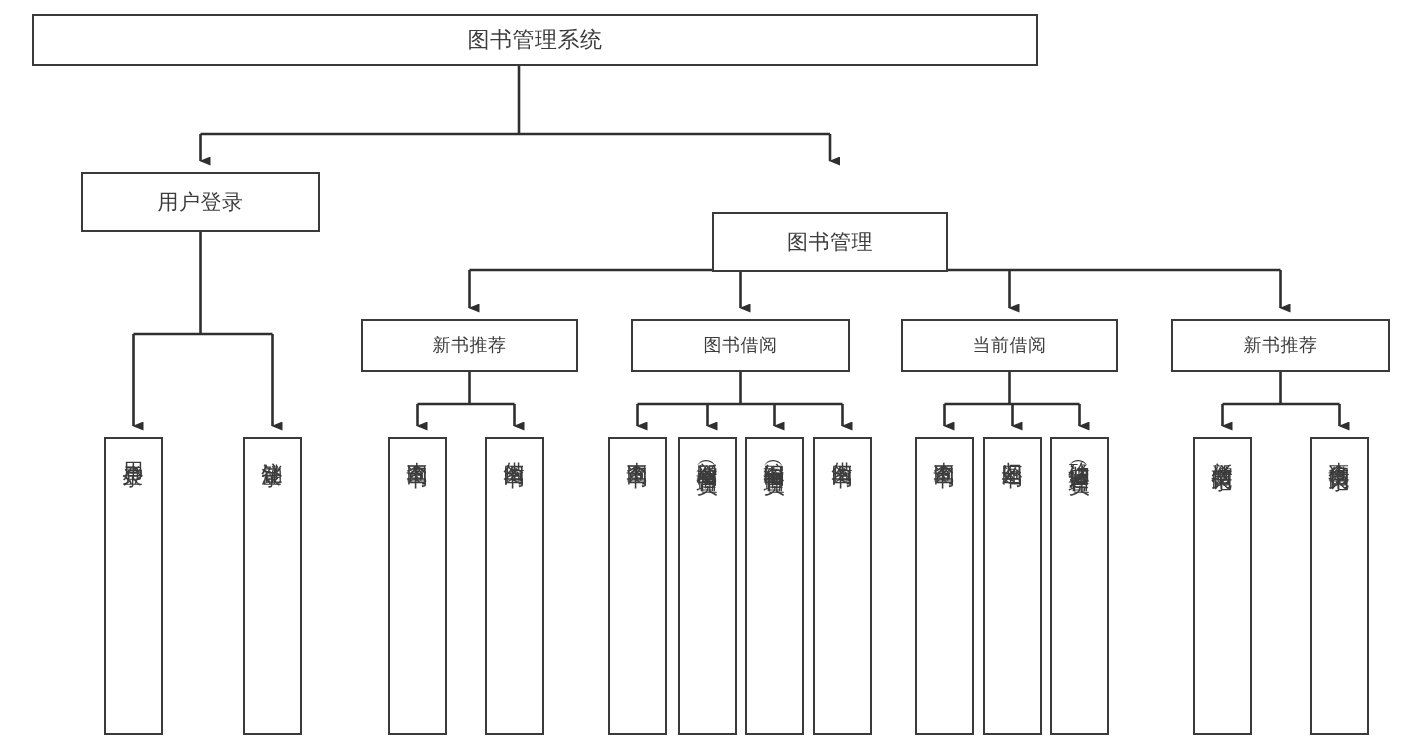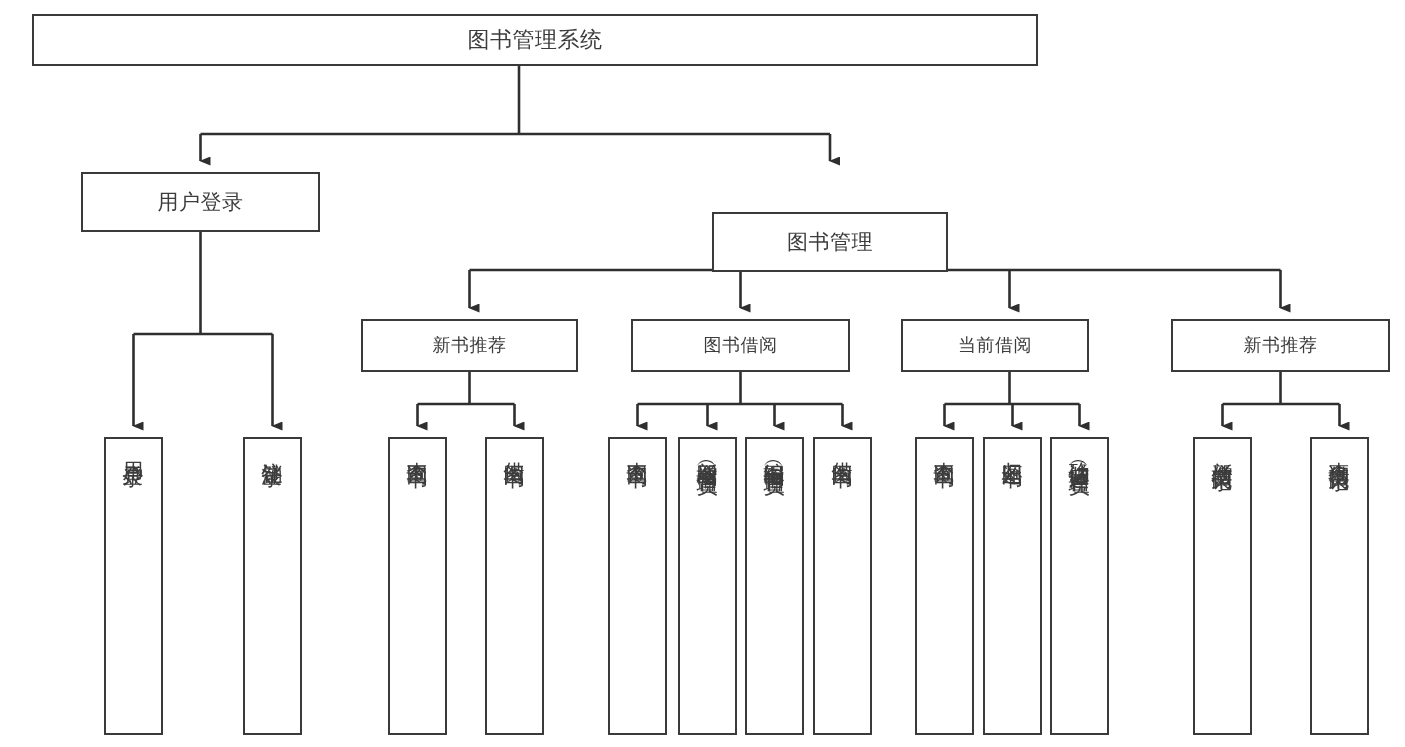--- a/index.html
+++ b/index.html
@@ -131,21 +131,21 @@
       </div>
       <div class="node horizontal level-1" style="left: 712px; top: 172px; width: 236px; height: 60px; margin-top: 40px;">
         <span class="label">图书管理</span>
       </div>
       <div class="node horizontal level-2" style="left: 361px; top: 319px; width: 217px; height: 53px;">
         <span class="label">新书推荐</span>
       </div>
       <div class="node horizontal level-2" style="left: 631px; top: 319px; width: 219px; height: 53px; font-family: Liberation Serif, serif;">
         <span class="label">图书借阅</span>
       </div>
-      <div class="node horizontal level-2" style="left: 901px; top: 319px; width: 188px; height: 53px;">
+      <div class="node horizontal level-2" style="left: 901px; top: 319px; width: 217px; height: 53px;">
         <span class="label">当前借阅</span>
       </div>
       <div class="node horizontal level-2" style="left: 1171px; top: 319px; width: 219px; height: 53px;">
         <span class="label">新书推荐</span>
       </div>
       <div class="node vertical level-3" style="left: 104px; top: 437px; width: 59px; height: 298px;">
         <span class="label">用户登录</span>
       </div>
       <div class="node vertical level-3" style="left: 243px; top: 437px; width: 59px; height: 298px;">
         <span class="label">注销登录</span>

